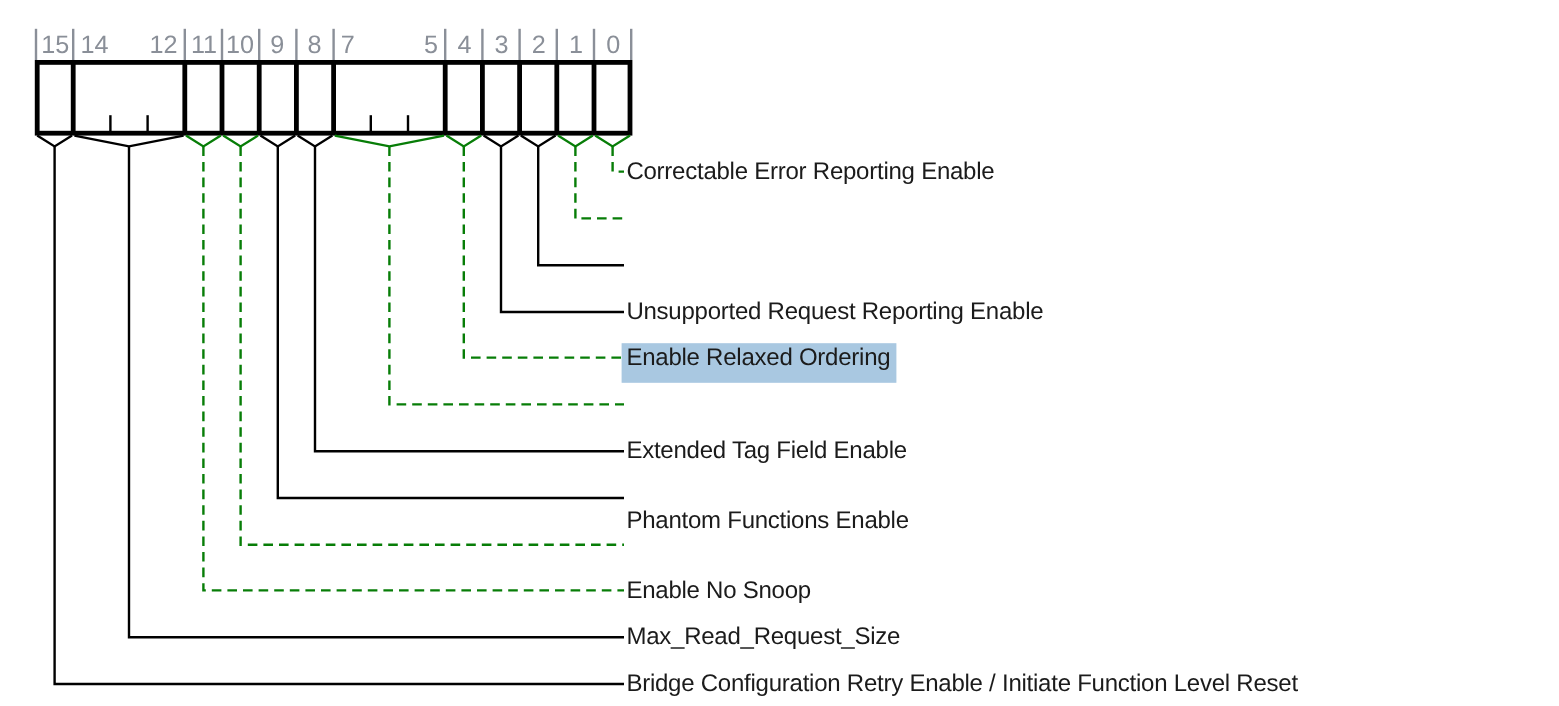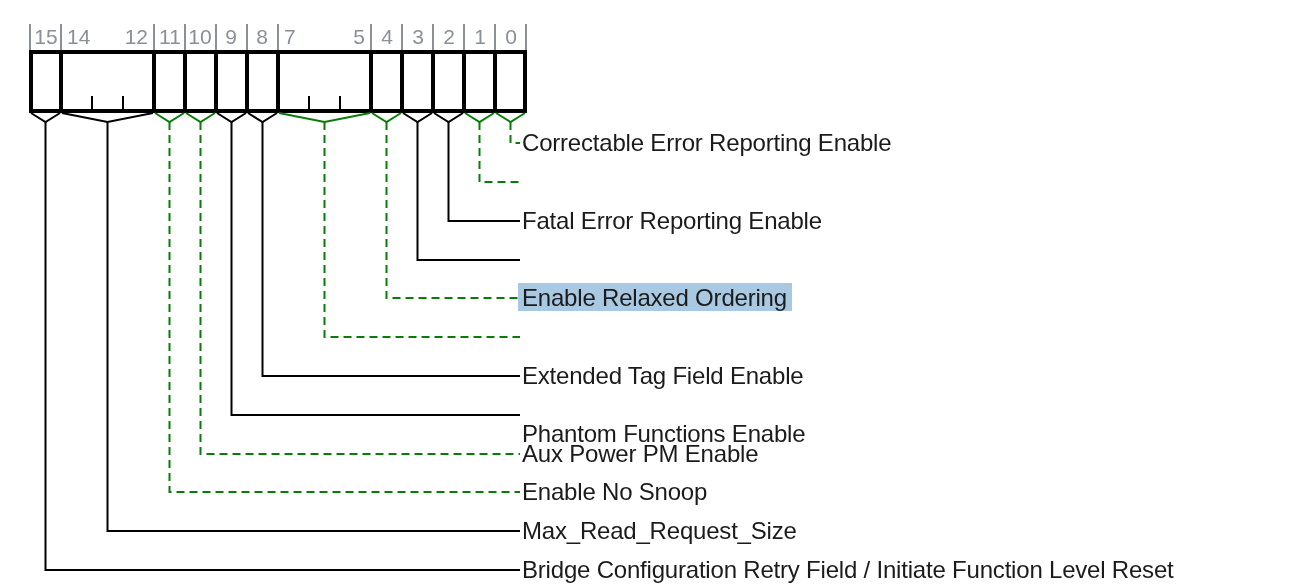--- a/index.html
+++ b/index.html
@@ -29,28 +29,28 @@
   .brace-black { fill: none; stroke: #000000; stroke-width: 2; }
   .brace-green { fill: none; stroke: #077d07; stroke-width: 2; }
   .conn-black  { fill: none; stroke: #000000; stroke-width: 2; }
   .conn-green  { fill: none; stroke: #077d07; stroke-width: 2; stroke-dasharray: 8 5; }
   
   .field-label {
     position: absolute;
     left: 522px;
     height: 32px;
     line-height: 32px;
-    font-size: 24px;
+    font-size: 20px;
     letter-spacing: -0.2px;
     color: #1b1b1b;
     white-space: nowrap;
   }
   .hl {
     background: #a9c8e1;
-    padding: 1px 5px 0 4px;
+    padding: 1px 5px 10px 4px;
     margin-left: -4px;
   }
 </style>
 </head>
 <body>
 
 <div class="stage">
 
   <svg class="diagram" width="1299" height="588" viewBox="0 0 1299 588">
 
@@ -134,22 +134,21 @@
       <path class="conn-black" d="M262.5,122 V376 H520"></path>
       <path class="conn-black" d="M231.5,122 V415 H520"></path>
       <path class="conn-green" d="M200.5,122 V454 H520"></path>
       <path class="conn-green" d="M169.5,122 V492 H520"></path>
       <path class="conn-black" d="M107.5,122 V531 H520"></path>
       <path class="conn-black" d="M45.5,122  V570 H520"></path>
     </g>
   </svg>
 
   <div class="field-label" style="top:127px"><span>Correctable Error Reporting Enable</span></div>
-  <div class="field-label" style="top:205px"><span>Fatal Error Reporting Enable</span></div>
+  <div class="field-label" style="top:244px"><span>Unsupported Request Reporting Enable</span></div>
   <div class="field-label" style="top:282px"><span class="hl">Enable Relaxed Ordering</span></div>
   <div class="field-label" style="top:360px"><span>Extended Tag Field Enable</span></div>
   <div class="field-label" style="top:418px"><span>Phantom Functions Enable</span></div>
-  <div class="field-label" style="top:438px"><span>Aux Power PM Enable</span></div>
   <div class="field-label" style="top:476px"><span>Enable No Snoop</span></div>
   <div class="field-label" style="top:515px"><span>Max_Read_Request_Size</span></div>
-  <div class="field-label" style="top:554px"><span>Bridge Configuration Retry Field / Initiate Function Level Reset</span></div>
+  <div class="field-label" style="top:554px"><span>Bridge Configuration Retry Enable / Initiate Function Level Reset</span></div>
 
 </div>
 
 </body></html>

